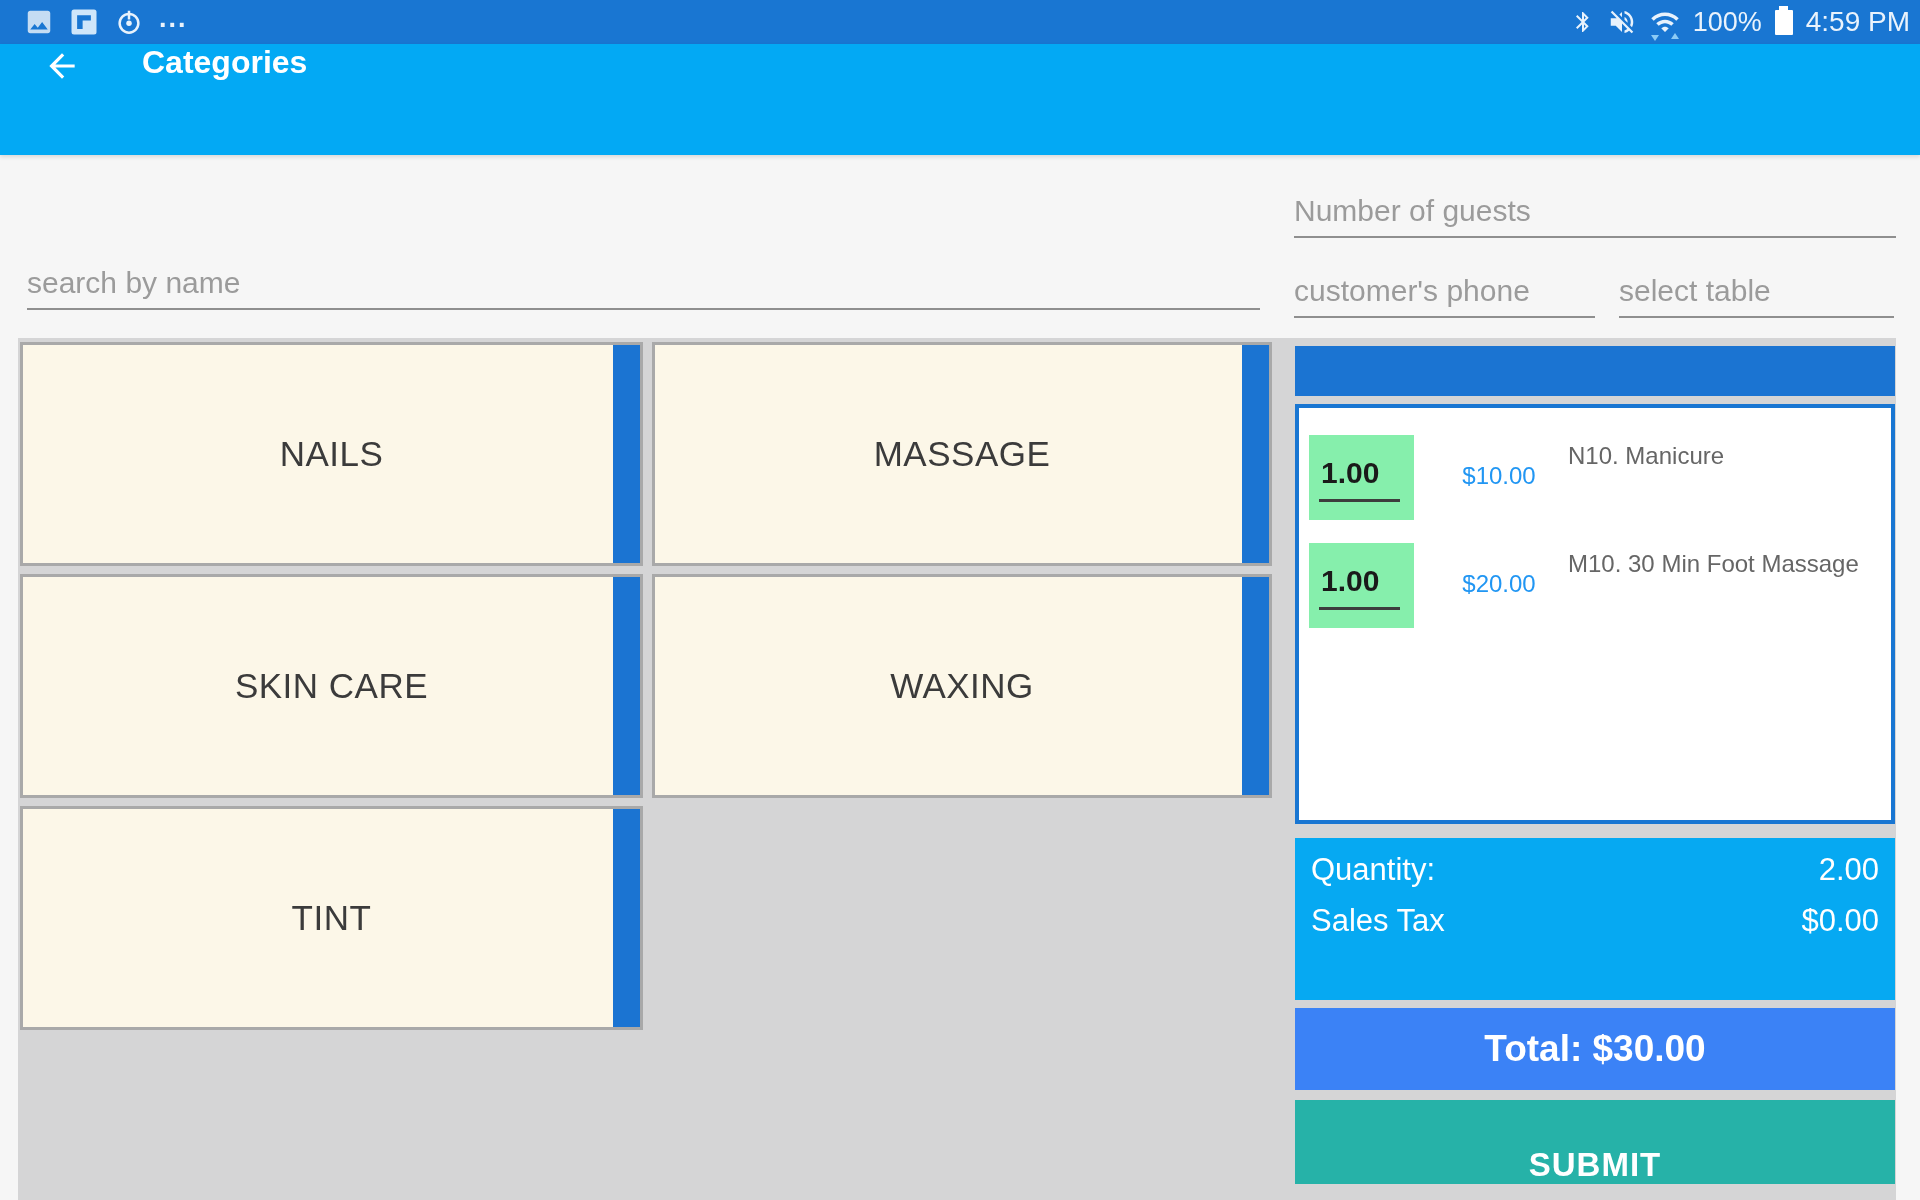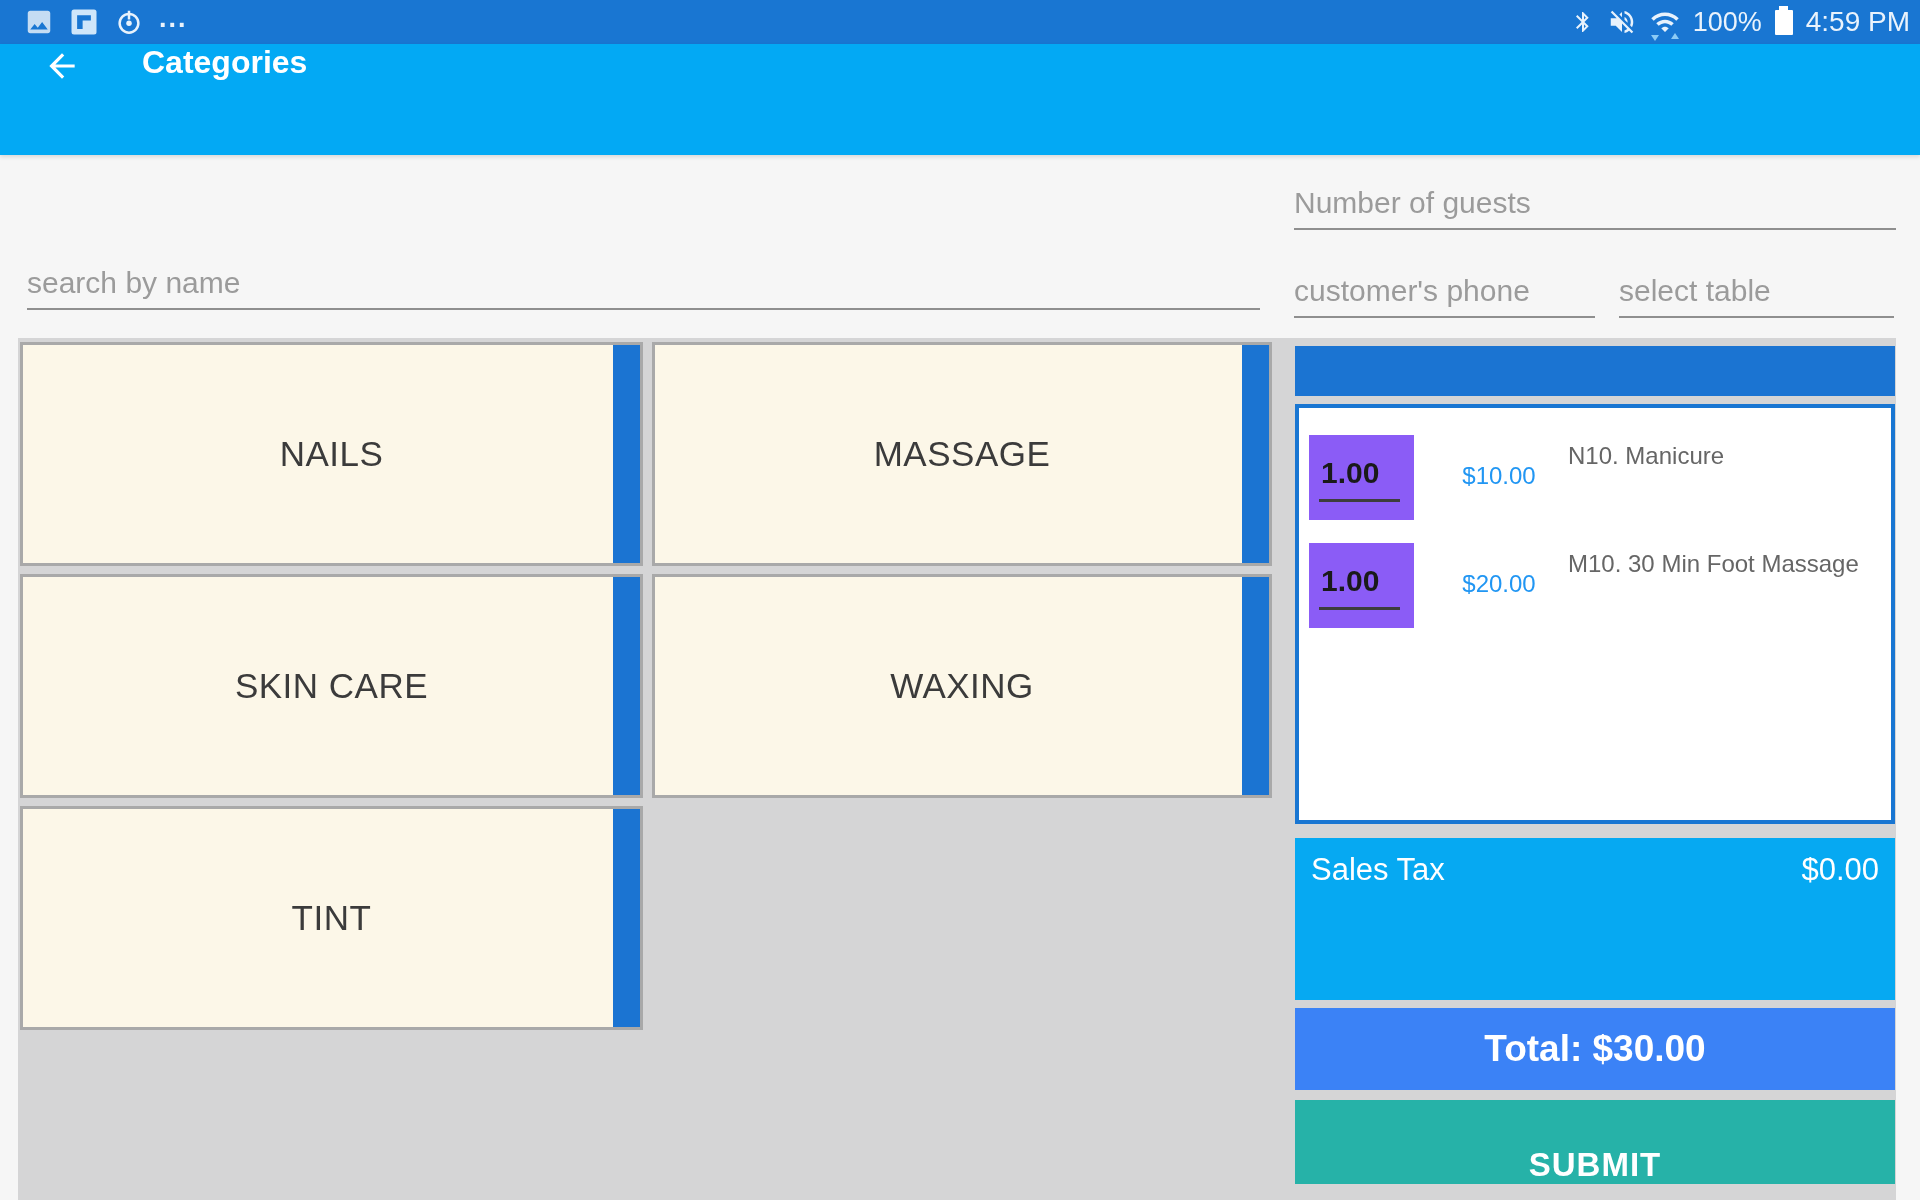--- a/index.html
+++ b/index.html
@@ -37,21 +37,21 @@
   .appbar-actions { margin-left:auto; display:flex; align-items:center; gap:46px; padding-right:38px; }
   .appbar-action { font-size:24px; font-weight:bold; letter-spacing:0.5px; cursor:pointer; }
   
   .gray-area { position:absolute; left:18px; top:338px; width:1878px; height:862px; background:#D5D5D6; }
   
   .u-input {
     position:absolute; height:46px; border-bottom:2px solid #8F8F8F;
     font-size:30px; color:#9B9B9B; display:flex; align-items:flex-end; padding-bottom:8px;
   }
   .inp-search { left:27px; top:264px; width:1233px; }
-  .inp-guests { left:1294px; top:184px; width:602px; }
+  .inp-guests { left:1294px; top:192px; width:602px; }
   .inp-phone  { left:1294px; top:272px; width:301px; }
   .inp-table  { left:1619px; top:272px; width:275px; }
   
   .cat-btn {
     position:absolute; background:#FCF7E8; border:3px solid #A9A9A9;
     display:flex; align-items:center; justify-content:center; cursor:pointer;
   }
   .cat-btn .strip { position:absolute; right:0; top:0; bottom:0; width:27px; background:#1B74D2; }
   .cat-label { font-size:35px; color:#3B3B3B; letter-spacing:0.5px; }
   .cat-1 { left:20px;  top:342px; width:623px; height:224px; }
@@ -62,21 +62,21 @@
   
   .order-header { position:absolute; left:1295px; top:346px; width:600px; height:50px; background:#1B74D2; }
   .order-list {
     position:absolute; left:1295px; top:404px; width:600px; height:420px;
     background:#FFFFFF; border:4px solid #1976D2; overflow:hidden;
   }
   .item-row { display:flex; align-items:center; height:85px; }
   .item-row.r1 { margin-top:27px; }
   .item-row.r2 { margin-top:23px; }
   .qty-box {
-    position:relative; margin-left:10px; width:105px; height:85px; background:#8b5cf6;
+    position:relative; margin-left:10px; width:105px; height:85px; background:#86efac;
     display:flex; align-items:center; cursor:text;
   }
   .qty-text { font-size:30px; font-weight:bold; color:#1A1A1A; padding-left:12px; margin-top:-10px; }
   .qty-underline { position:absolute; left:10px; right:14px; bottom:18px; height:3px; background:#3D3D3D; }
   .item-price { width:110px; margin-left:30px; text-align:center; font-size:24px; color:#2196F3; transform:translateY(-2px); }
   .item-name { margin-left:14px; font-size:24px; color:#666; transform:translateY(-22px); }
   
   .order-summary {
     position:absolute; left:1295px; top:838px; width:600px; height:162px;
     background:#06A9F2; color:#fff; padding:6px 16px 0 16px;
@@ -204,20 +204,24 @@
       <span class="qty-text">1.00</span>
       <span class="qty-underline"></span>
     </div>
     <div class="item-price">$20.00</div>
     <div class="item-name">M10. 30 Min Foot Massage</div>
   </div>
 </div>
 
 <div class="order-summary">
   <div class="sum-row">
+    <span>Quantity:</span>
+    <span>2.00</span>
+  </div>
+  <div class="sum-row">
     <span>Sales Tax</span>
     <span>$0.00</span>
   </div>
 </div>
 
 <div class="total-bar">
   <span>Total: $30.00</span>
 </div>
 
 <div class="submit-btn">

